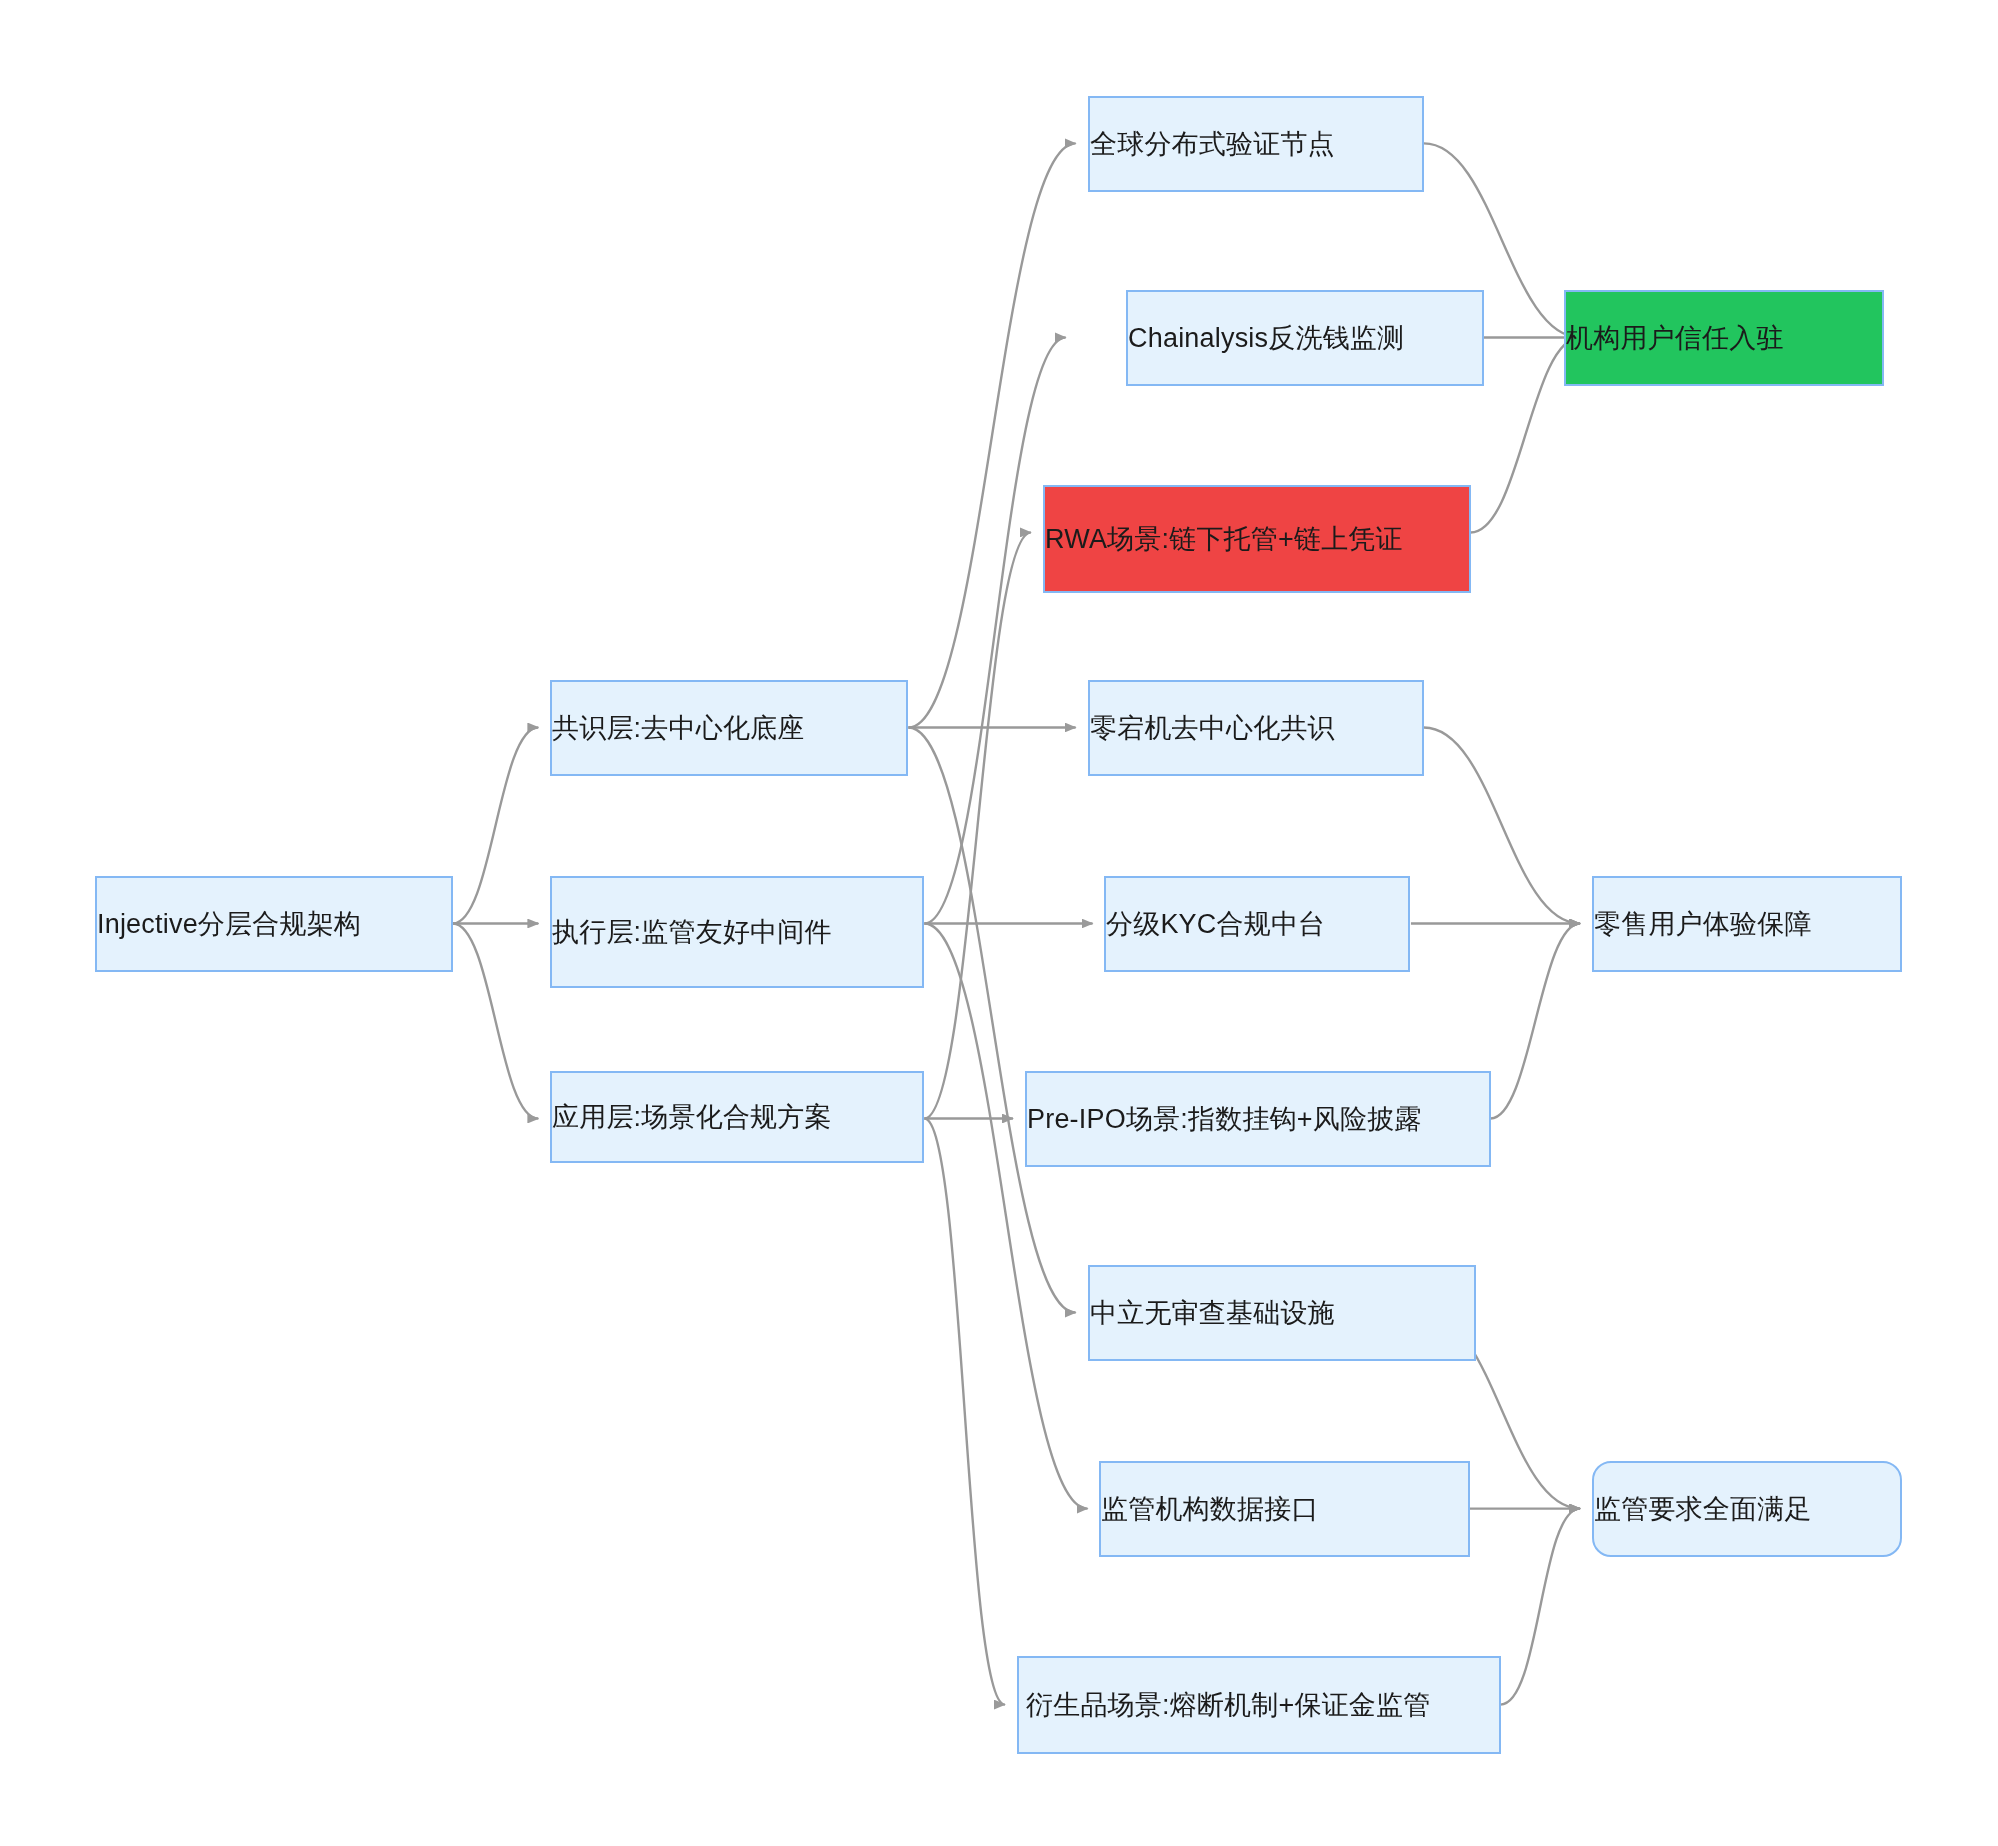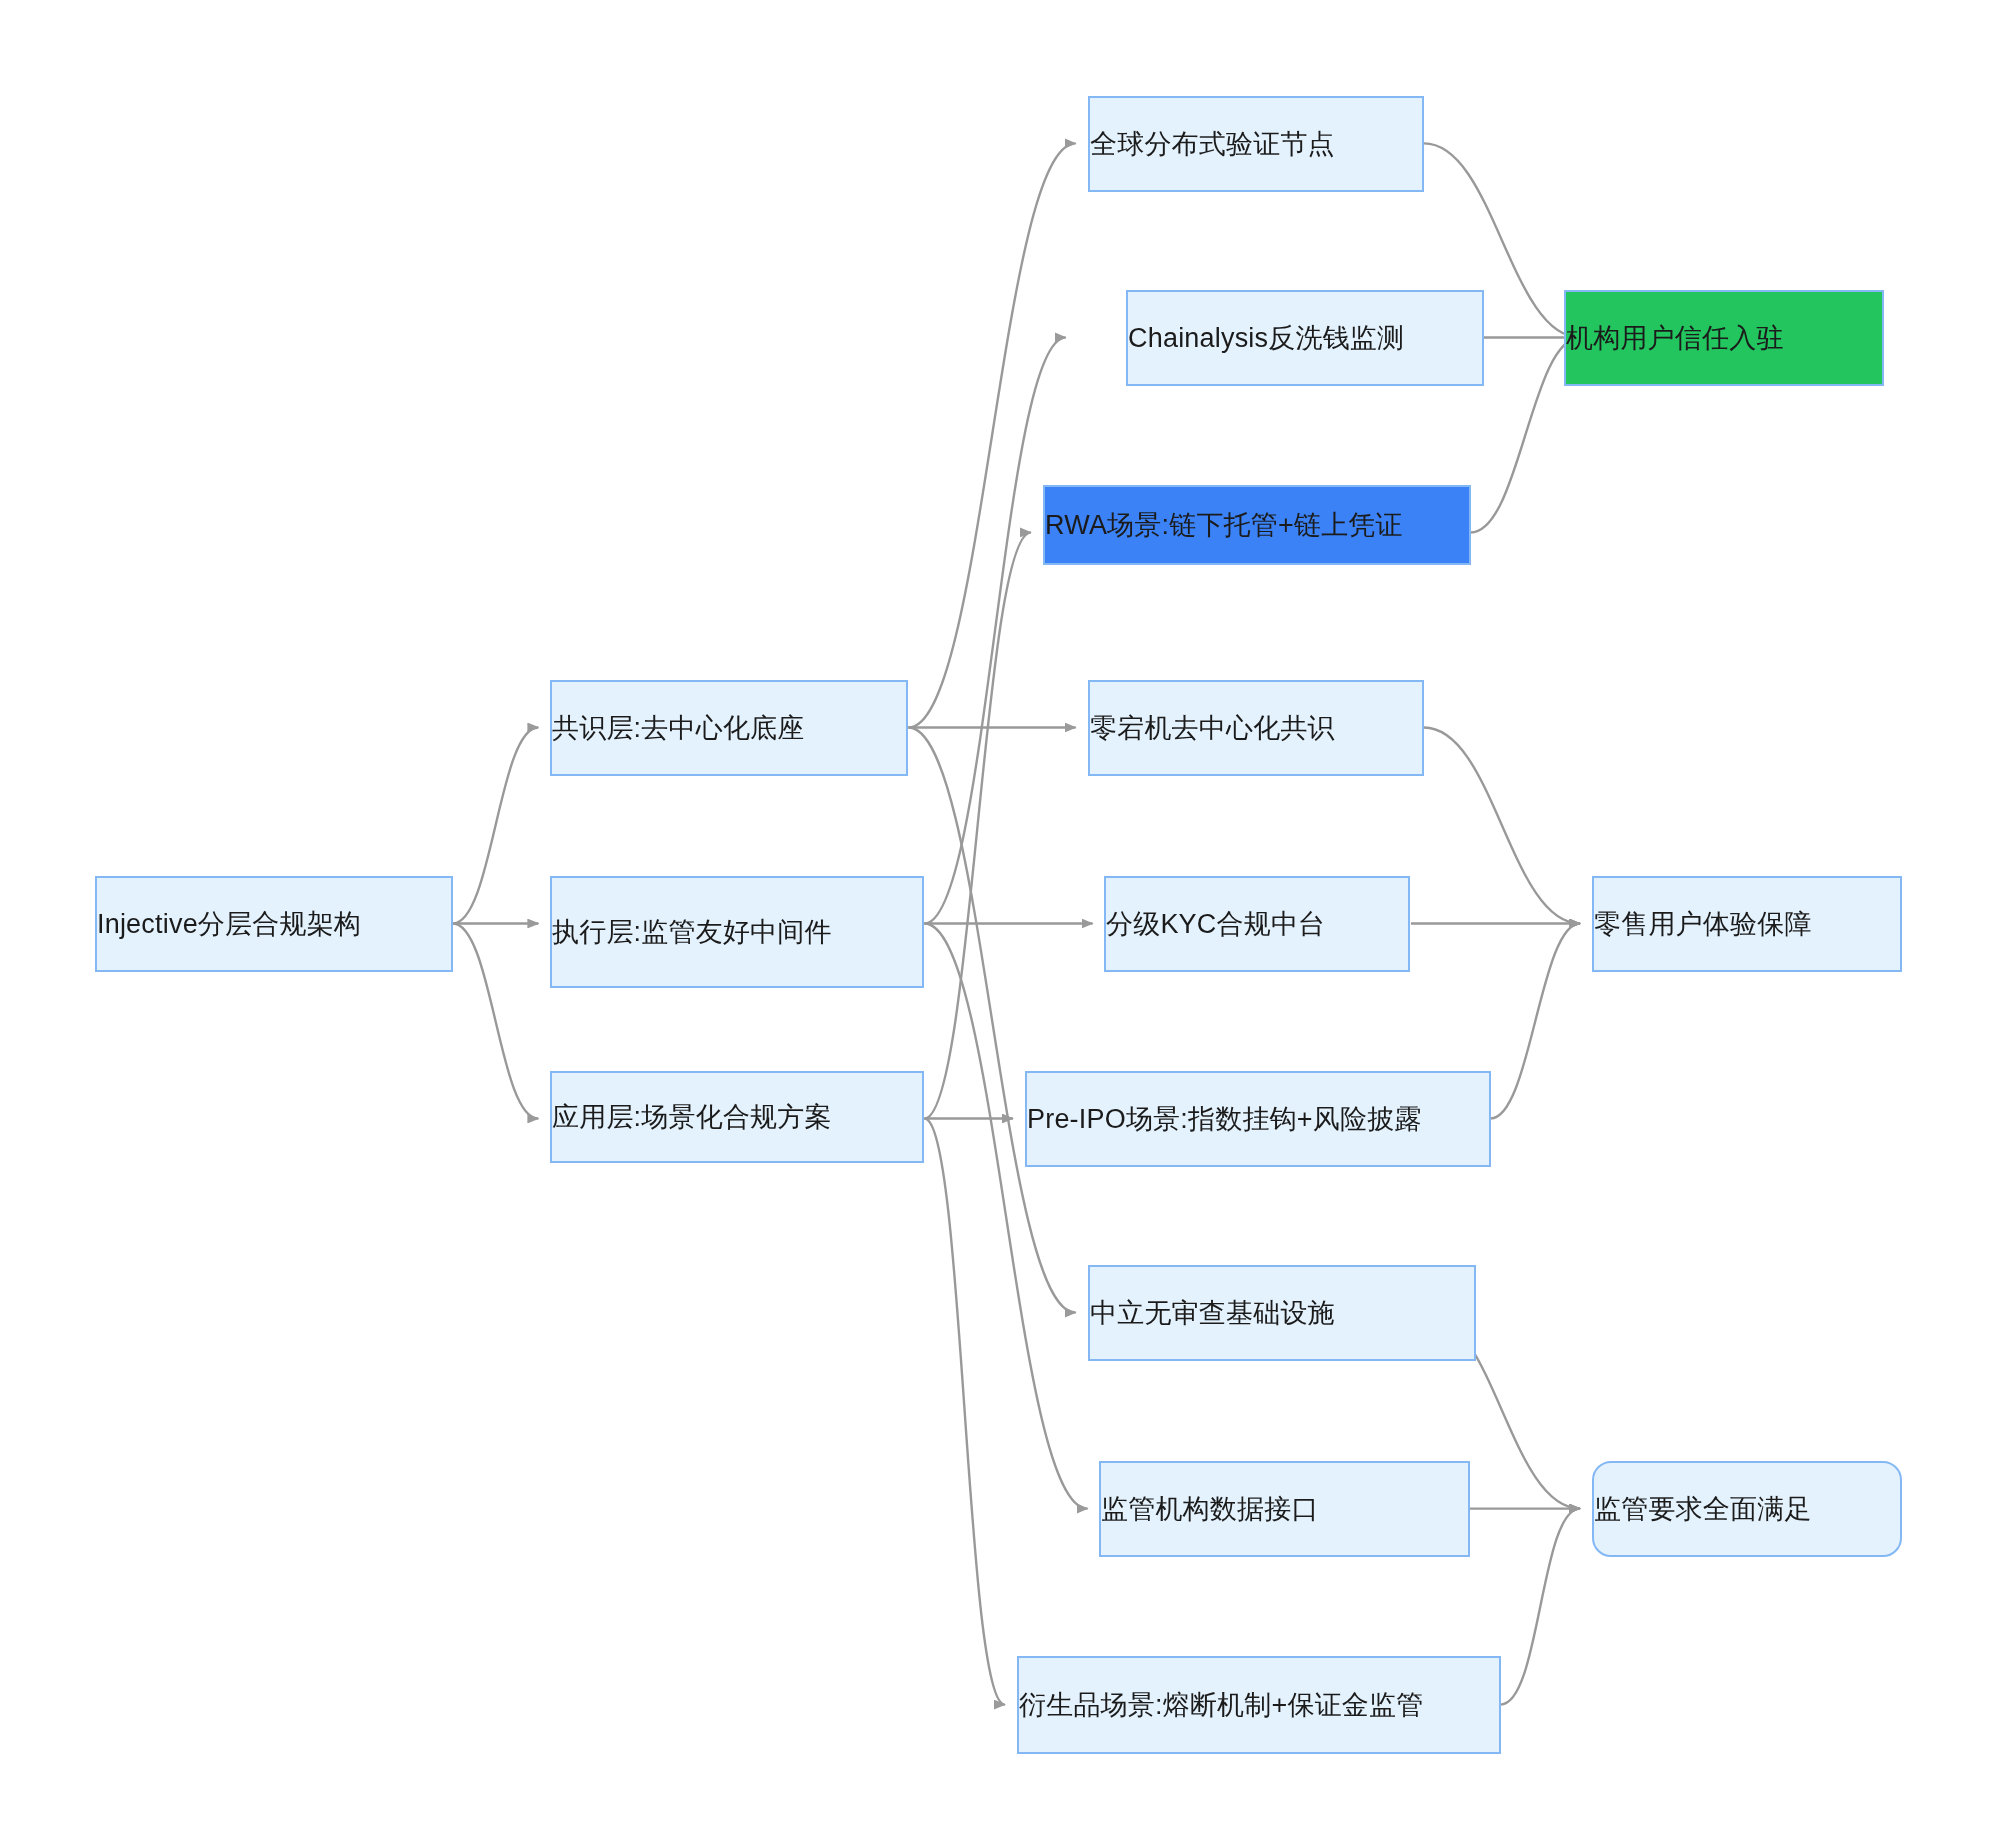--- a/index.html
+++ b/index.html
@@ -90,39 +90,39 @@
       </div>
       <div class="node" style="left: 550px; top: 1071px; width: 374px; height: 92px; background: rgb(228, 242, 253); border-color: rgb(132, 184, 244); color: rgb(27, 27, 27);">
         <span class="node-label">应用层:场景化合规方案</span>
       </div>
       <div class="node" style="left: 1088px; top: 96px; width: 336px; height: 96px; background: rgb(228, 242, 253); border-color: rgb(132, 184, 244); color: rgb(27, 27, 27);">
         <span class="node-label">全球分布式验证节点</span>
       </div>
       <div class="node" style="left: 1078px; top: 290px; width: 358px; height: 96px; background: rgb(228, 242, 253); border-color: rgb(132, 184, 244); color: rgb(27, 27, 27); margin-left: 48px;">
         <span class="node-label">Chainalysis反洗钱监测</span>
       </div>
-      <div class="node" style="left: 1043px; top: 485px; width: 428px; height: 80px; background: #3b82f6; border-color: rgb(132, 184, 244); color: rgb(27, 27, 27);">
+      <div class="node" style="left: 1043px; top: 485px; width: 428px; height: 108px; background: #ef4444; border-color: rgb(132, 184, 244); color: rgb(27, 27, 27);">
         <span class="node-label">RWA场景:链下托管+链上凭证</span>
       </div>
       <div class="node" style="left: 1088px; top: 680px; width: 336px; height: 96px; background: rgb(228, 242, 253); border-color: rgb(132, 184, 244); color: rgb(27, 27, 27);">
         <span class="node-label">零宕机去中心化共识</span>
       </div>
       <div class="node" style="left: 1104px; top: 876px; width: 306px; height: 96px; background: rgb(228, 242, 253); border-color: rgb(132, 184, 244); color: rgb(27, 27, 27);">
         <span class="node-label">分级KYC合规中台</span>
       </div>
       <div class="node" style="left: 1025px; top: 1071px; width: 466px; height: 96px; background: rgb(228, 242, 253); border-color: rgb(132, 184, 244); color: rgb(27, 27, 27);">
         <span class="node-label">Pre-IPO场景:指数挂钩+风险披露</span>
       </div>
       <div class="node" style="left: 1088px; top: 1265px; width: 388px; height: 96px; background: rgb(228, 242, 253); border-color: rgb(132, 184, 244); color: rgb(27, 27, 27);">
         <span class="node-label">中立无审查基础设施</span>
       </div>
       <div class="node" style="left: 1099px; top: 1461px; width: 371px; height: 96px; background: rgb(228, 242, 253); border-color: rgb(132, 184, 244); color: rgb(27, 27, 27);">
         <span class="node-label">监管机构数据接口</span>
       </div>
-      <div class="node" style="left: 1017px; top: 1656px; width: 484px; height: 98px; background: rgb(228, 242, 253); border-color: rgb(132, 184, 244); color: rgb(27, 27, 27);">
+      <div class="node" style="left: 1017px; top: 1656px; width: 484px; height: 98px; background: rgb(228, 242, 253); border-color: rgb(132, 184, 244); color: rgb(27, 27, 27); padding-left: 7px;">
         <span class="node-label">衍生品场景:熔断机制+保证金监管</span>
       </div>
       <div class="node" style="left: 1564px; top: 290px; width: 320px; height: 96px; background: #22c55e; border-color: rgb(132, 184, 244); color: rgb(27, 27, 27);">
         <span class="node-label">机构用户信任入驻</span>
       </div>
       <div class="node" style="left: 1592px; top: 876px; width: 310px; height: 96px; background: rgb(228, 242, 253); border-color: rgb(132, 184, 244); color: rgb(27, 27, 27);">
         <span class="node-label">零售用户体验保障</span>
       </div>
       <div class="node" style="left: 1592px; top: 1461px; width: 310px; height: 96px; background: rgb(228, 242, 253); border-color: rgb(132, 184, 244); color: rgb(27, 27, 27); border-radius: 19px;">
         <span class="node-label">监管要求全面满足</span>

